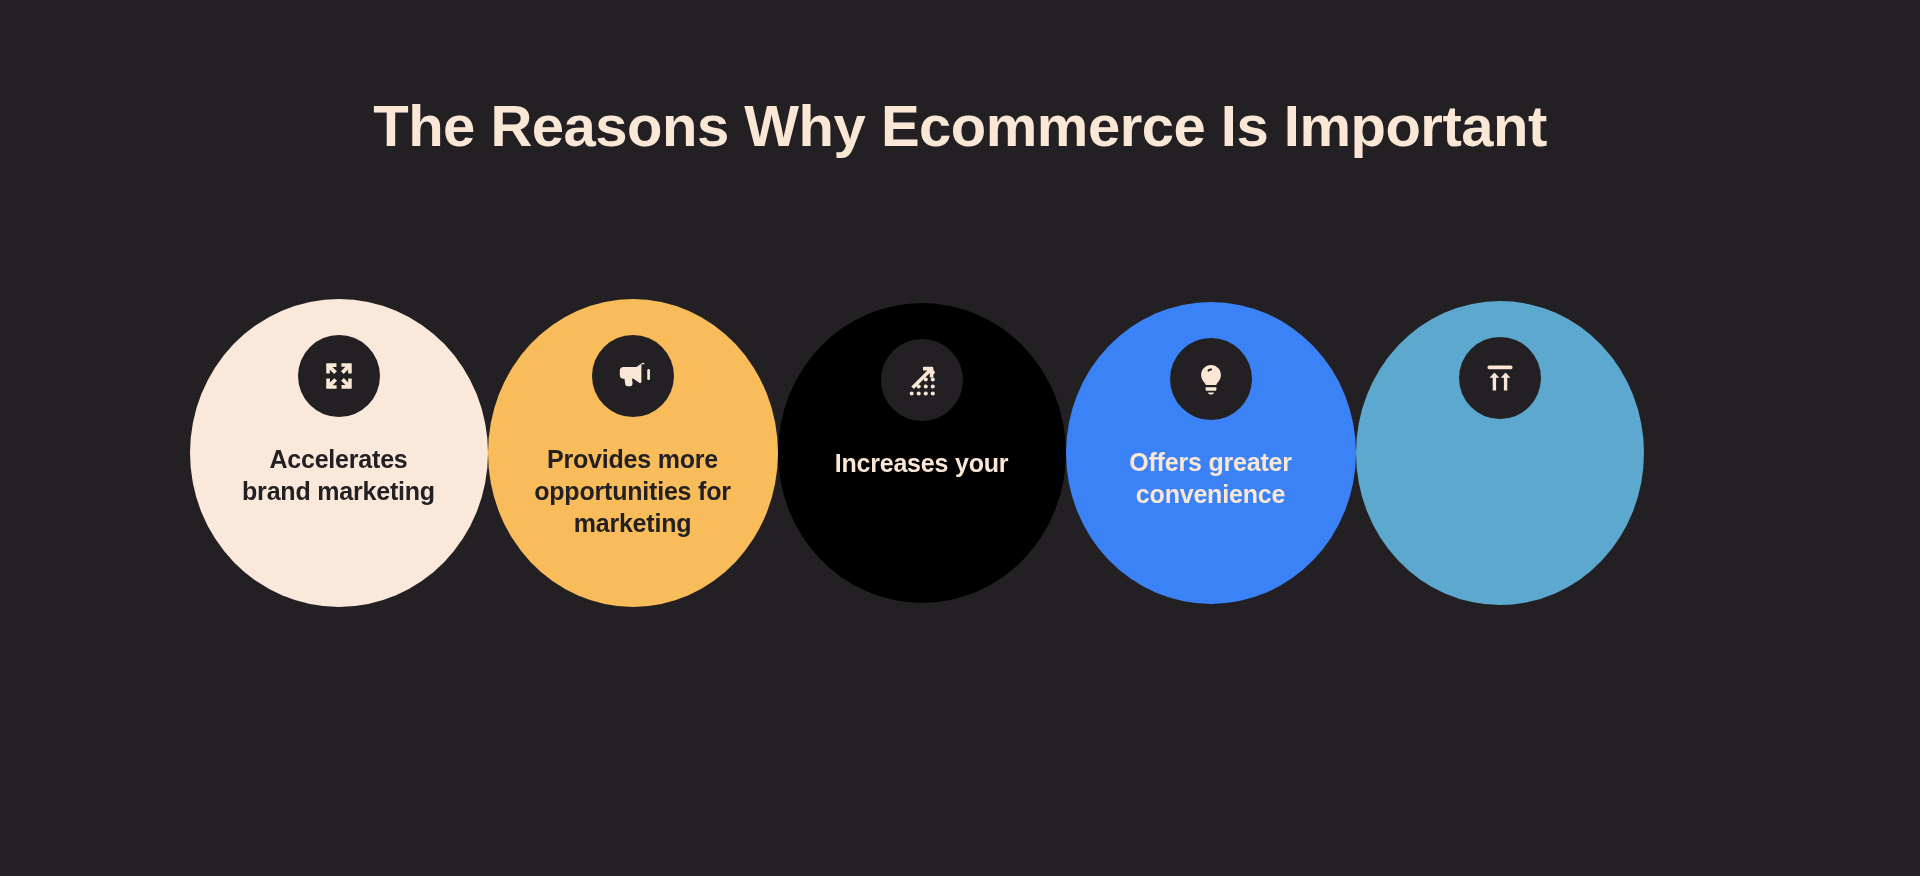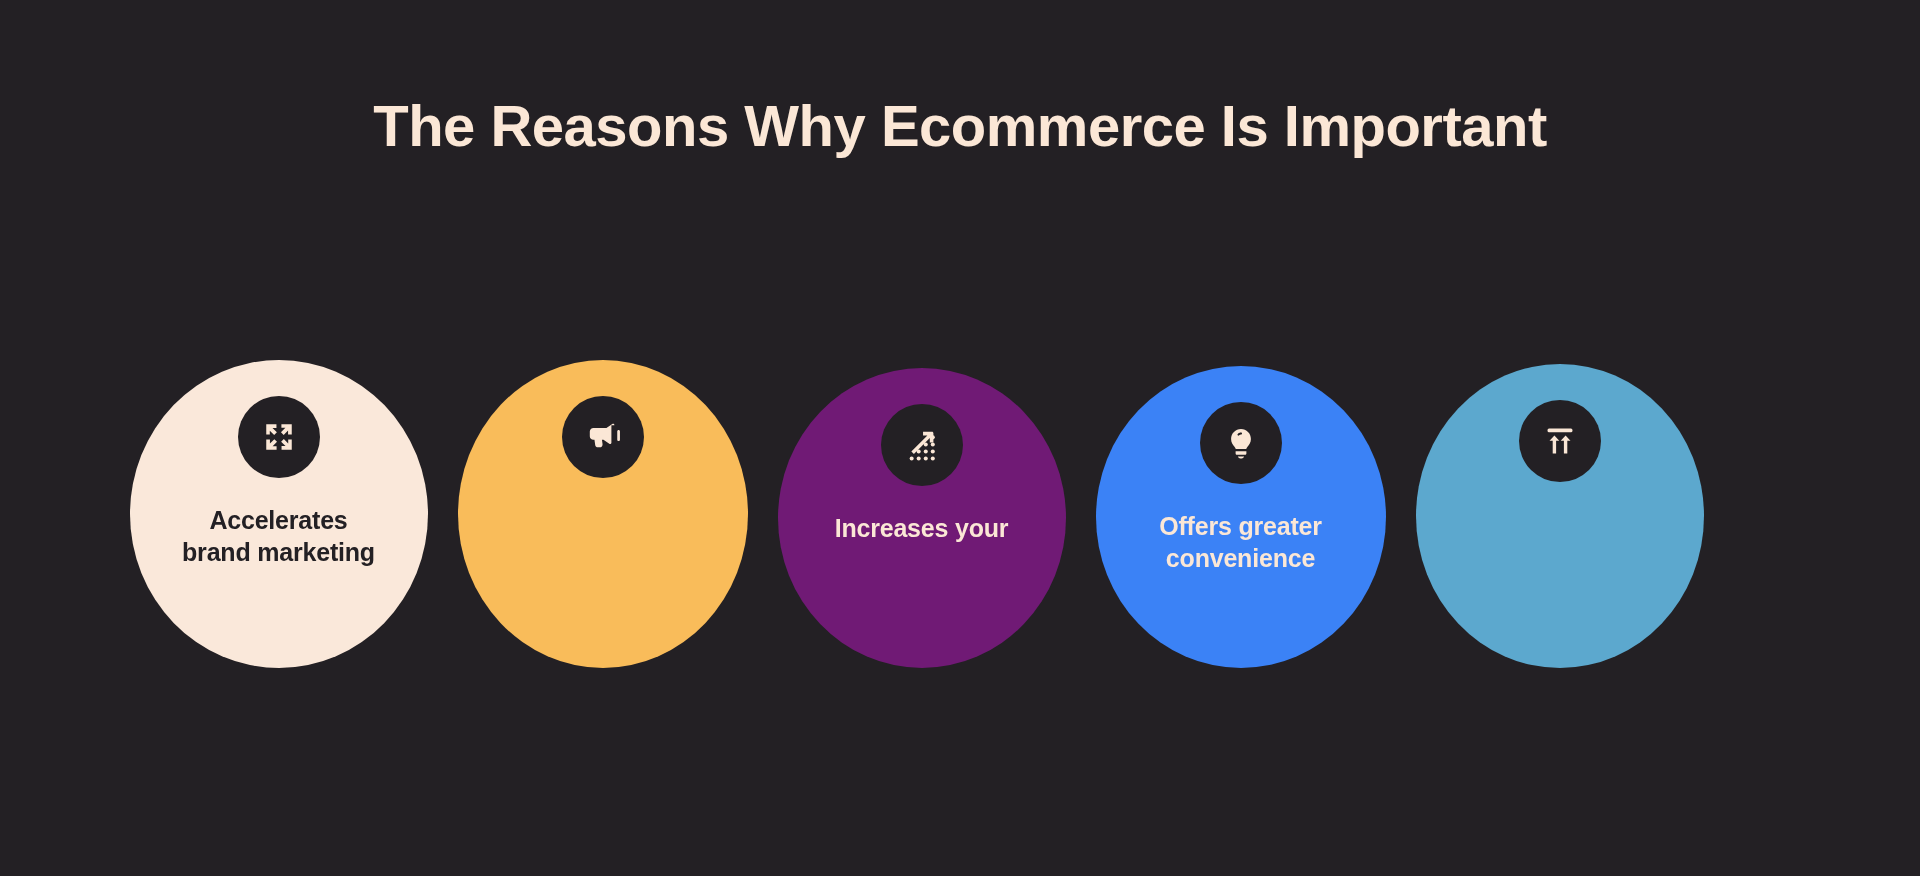--- a/index.html
+++ b/index.html
@@ -42,22 +42,21 @@
 
   
   #cards-row {
     position: absolute;
     top: 238px;
     left: 0;
     width: 1833px;
     height: 430px;
     display: flex;
     justify-content: center;
-    align-items: flex-end;
-    gap: 30px;
+    align-items: center;
   }
 
   .card {
     position: relative;
     width: 302px;
     height: 306px;
     border-radius: 151px / 153px;
     display: flex;
     flex-direction: column;
     align-items: center;
@@ -126,23 +125,28 @@
     </div>
 
     <div class="card c2" style="background: rgb(249, 188, 90);">
       <div class="icon-badge">
         <span>
           <svg width="36" height="36" viewBox="0 0 24 24" fill="#FBE7D6" aria-hidden="true">
             <path d="M19.6 4.1c0-.7-.8-1.1-1.4-.7L14.3 6H5.6C4.3 6 3.2 7.1 3.2 8.4v3.1c0 1.3 1.1 2.4 2.4 2.4h.7l.5 3.4c.1.9.9 1.6 1.9 1.6h1.1c1.2 0 2.1-1.1 1.9-2.3l-.4-2.7h1l3.9 2.6c.6.4 1.4 0 1.4-.7V4.1zM21.5 8.2v5.6c0 .5.4.9.9.9s.9-.4.9-.9V8.2c0-.5-.4-.9-.9-.9s-.9.4-.9.9z"></path>
           </svg>
         </span>
       </div>
-    </div>
-
-    <div class="card c3" style="background: #701a75;">
+      <div class="card-label dark-text" style="color: rgb(35, 32, 36);">
+        <div>Provides more</div>
+        <div>opportunities for</div>
+        <div>marketing</div>
+      </div>
+    </div>
+
+    <div class="card c3" style="background: #000000;">
       <div class="icon-badge">
         <span>
           <svg width="36" height="36" viewBox="0 0 24 24" fill="#FBE7D6" aria-hidden="true">
 
             <path d="M19.1 3.2h-6.4v2.4h2.9L4.9 16.3l1.7 1.7L17.2 7.4v3h2.4V4.4c0-.7-.5-1.2-.5-1.2z"></path>
 
             <circle cx="19.2" cy="6.9" r="1.35"></circle>
             <circle cx="14.5" cy="11.6" r="1.35"></circle>
             <circle cx="19.2" cy="11.6" r="1.35"></circle>
             <circle cx="9.8" cy="16.3" r="1.35"></circle>

